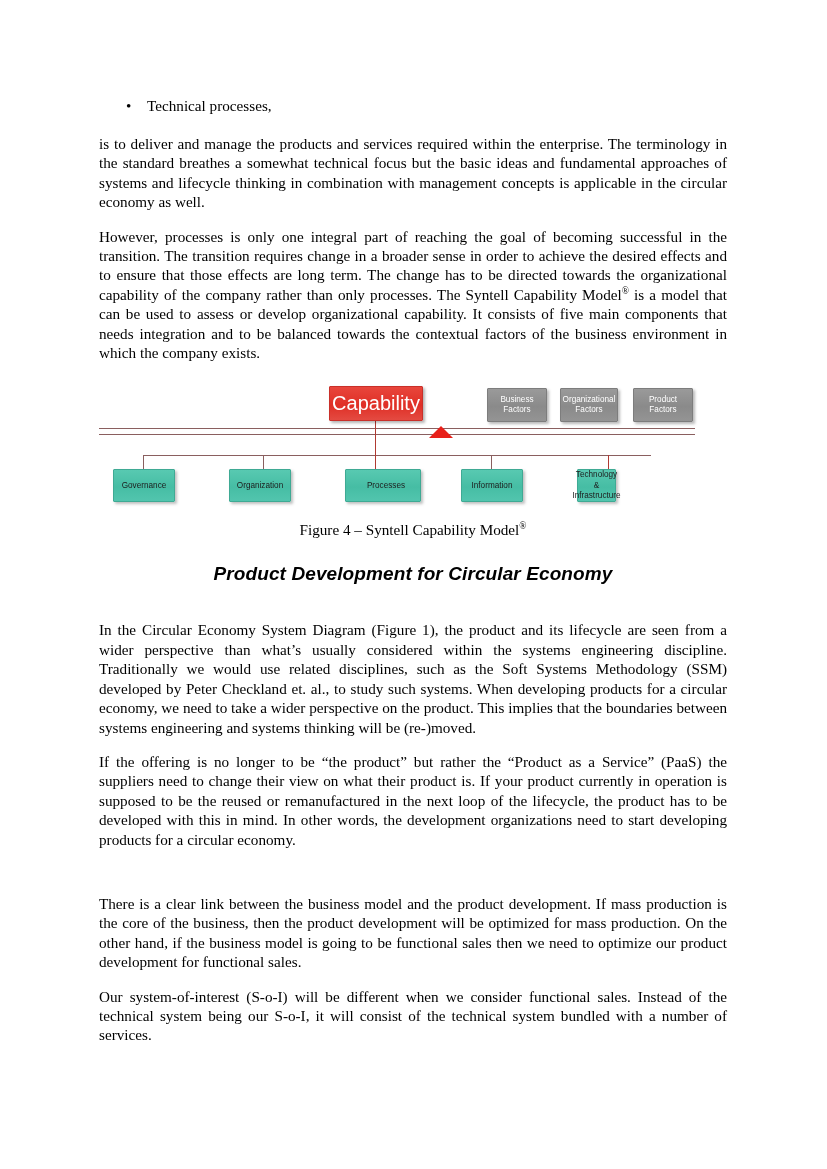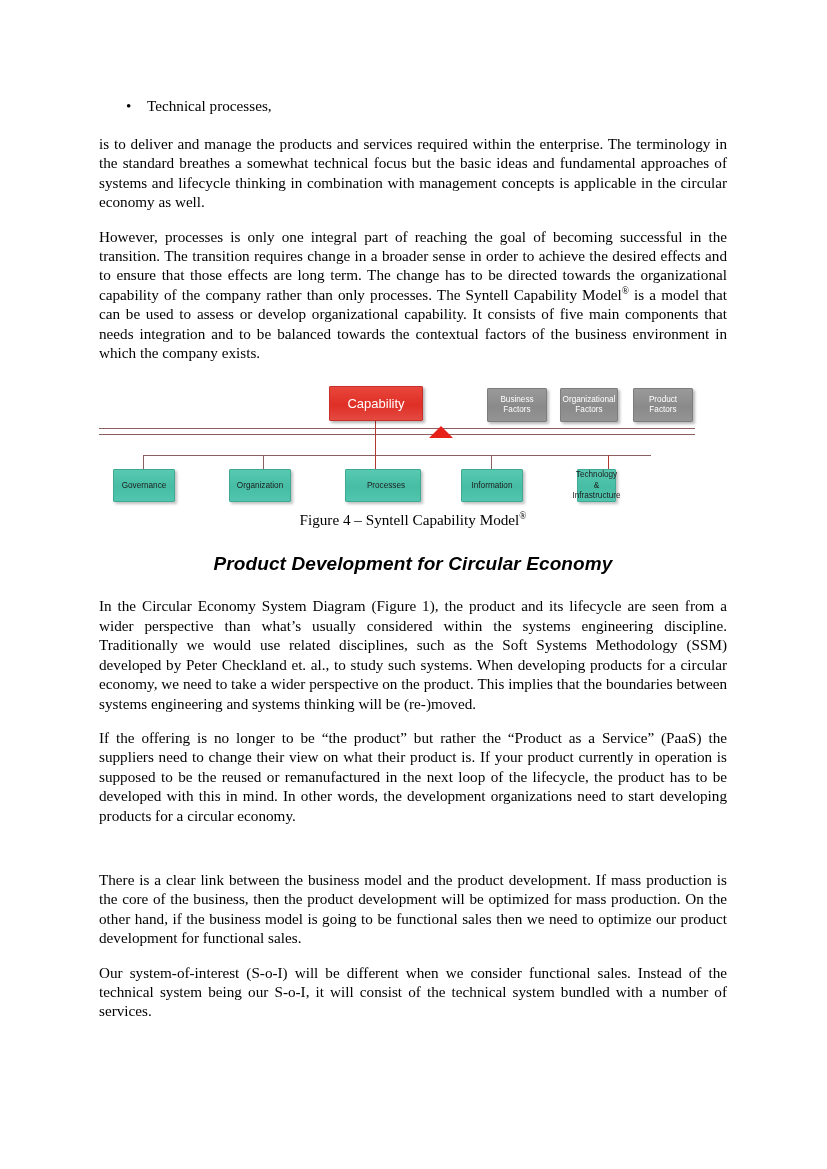--- a/index.html
+++ b/index.html
@@ -89,21 +89,21 @@
     display: flex;
     align-items: center;
     justify-content: center;
     text-align: center;
     font-family: "Liberation Sans", "DejaVu Sans", sans-serif;
     border-radius: 1px;
   }
   .node-capability {
     background: linear-gradient(180deg, #e8463c 0%, #df2f26 55%, #e44a41 100%);
     color: #ffffff;
-    font-size: 13px;
+    font-size: 20px;
     border: 1px solid #c9302a;
     box-shadow: 2px 2px 3px rgba(0,0,0,0.30);
   }
   .node-factor {
     background: linear-gradient(180deg, #9a9a9a 0%, #8a8a8a 55%, #949494 100%);
     color: #ffffff;
     font-size: 8.2px;
     line-height: 10.5px;
     border: 1px solid #7d7d7d;
     box-shadow: 2px 2px 3px rgba(0,0,0,0.28);
@@ -128,25 +128,25 @@
     width: 0; height: 0;
     border-left: 12px solid transparent;
     border-right: 12px solid transparent;
     border-bottom: 12px solid #e8201a;
   }
 
   .figure-caption {
     text-align: center;
     font-size: 15.2px;
     line-height: 20px;
-    margin-top: 6px;
+    margin-top: 16px;
   }
 
   h2.section-title {
-    margin: 22px 0 4px 0;
+    margin: 22px 0 18px 0;
     padding: 0;
     text-align: center;
     font-family: "Liberation Sans", "DejaVu Sans", sans-serif;
     font-style: italic;
     font-weight: bold;
     font-size: 19px;
     line-height: 24px;
     letter-spacing: 0.1px;
   }
 

